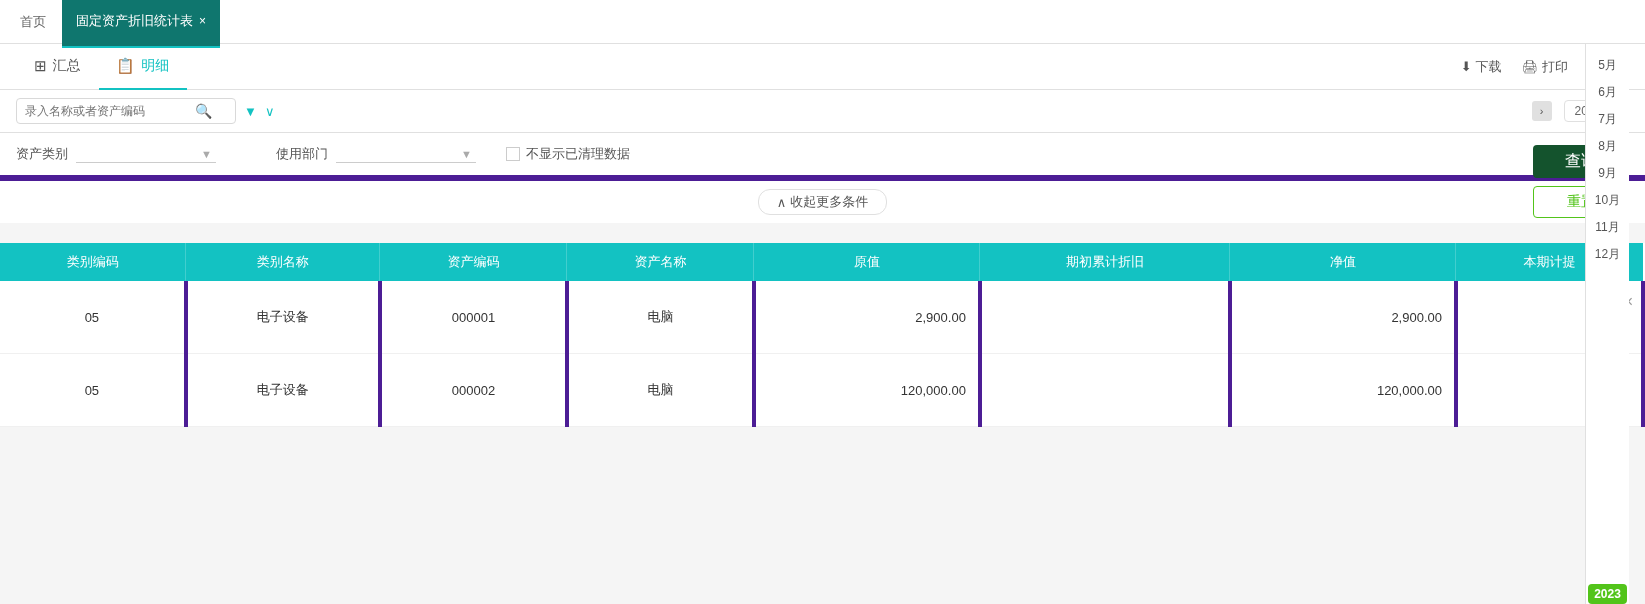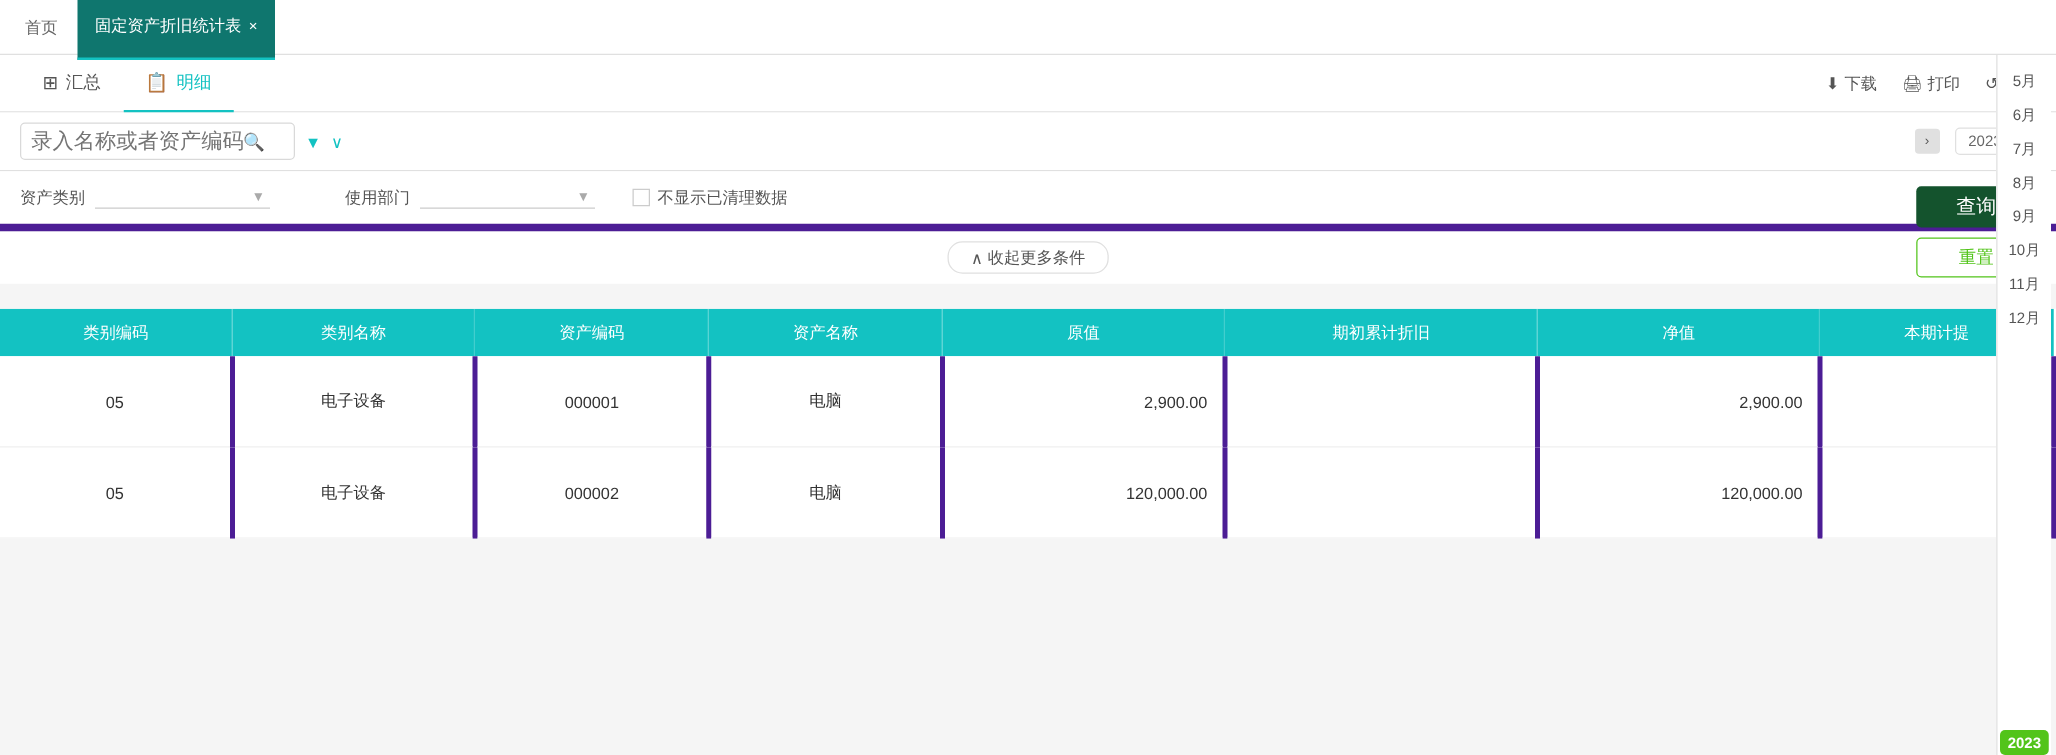--- a/index.html
+++ b/index.html
@@ -71,21 +71,21 @@
       gap: 8px;
       position: relative;
     }
     .search-input-wrapper {
       display: flex; align-items: center;
       border: 1px solid #d9d9d9; border-radius: 4px;
       padding: 4px 8px; background: #fff;
       width: 220px;
     }
     .search-input {
-      border: none; outline: none; font-size: 17px; color: #0c4a6e; width: 170px; background: transparent;
+      border: none; outline: none; font-size: 12px; color: #0c4a6e; width: 170px; background: transparent;
     }
     .search-icon { color: #999; font-size: 14px; }
     .filter-btn {
       display: flex; align-items: center; gap: 4px;
       color: #13c2c2; cursor: pointer; font-size: 13px;
     }
     .nav-arrow {
       position: absolute; right: 20px; top: 50%; transform: translateY(-50%);
       width: 20px; height: 20px; background: #e0e0e0; border-radius: 3px;
       display: flex; align-items: center; justify-content: center; cursor: pointer; font-size: 11px; color: #555;
@@ -166,21 +166,21 @@
       border-bottom: 1px solid #f0f0f0;
       border-right: 4px solid #4c1d95;
     }
     tbody td.text-right { text-align: right; }
     tbody tr.summary-row { background: #e6f9f9; }
     tbody tr.summary-row td { color: #333; font-size: 13px; }
     .summary-icon { color: #13c2c2; font-size: 14px; margin-right: 4px; }
 
     
     .right-sidebar {
-      position: fixed; right: 4px; top: 44px; width: 44px;
+      position: fixed; right: 16px; top: 44px; width: 44px;
       background: #fff; border-left: 1px solid #e0e0e0;
       display: flex; flex-direction: column; align-items: center;
       padding-top: 8px; gap: 2px; height: calc(100% - 44px);
       z-index: 10;
     }
     .sidebar-month {
       width: 100%; text-align: center;
       font-size: 12px; color: #555; padding: 5px 0; cursor: pointer;
     }
     .sidebar-year-badge {

